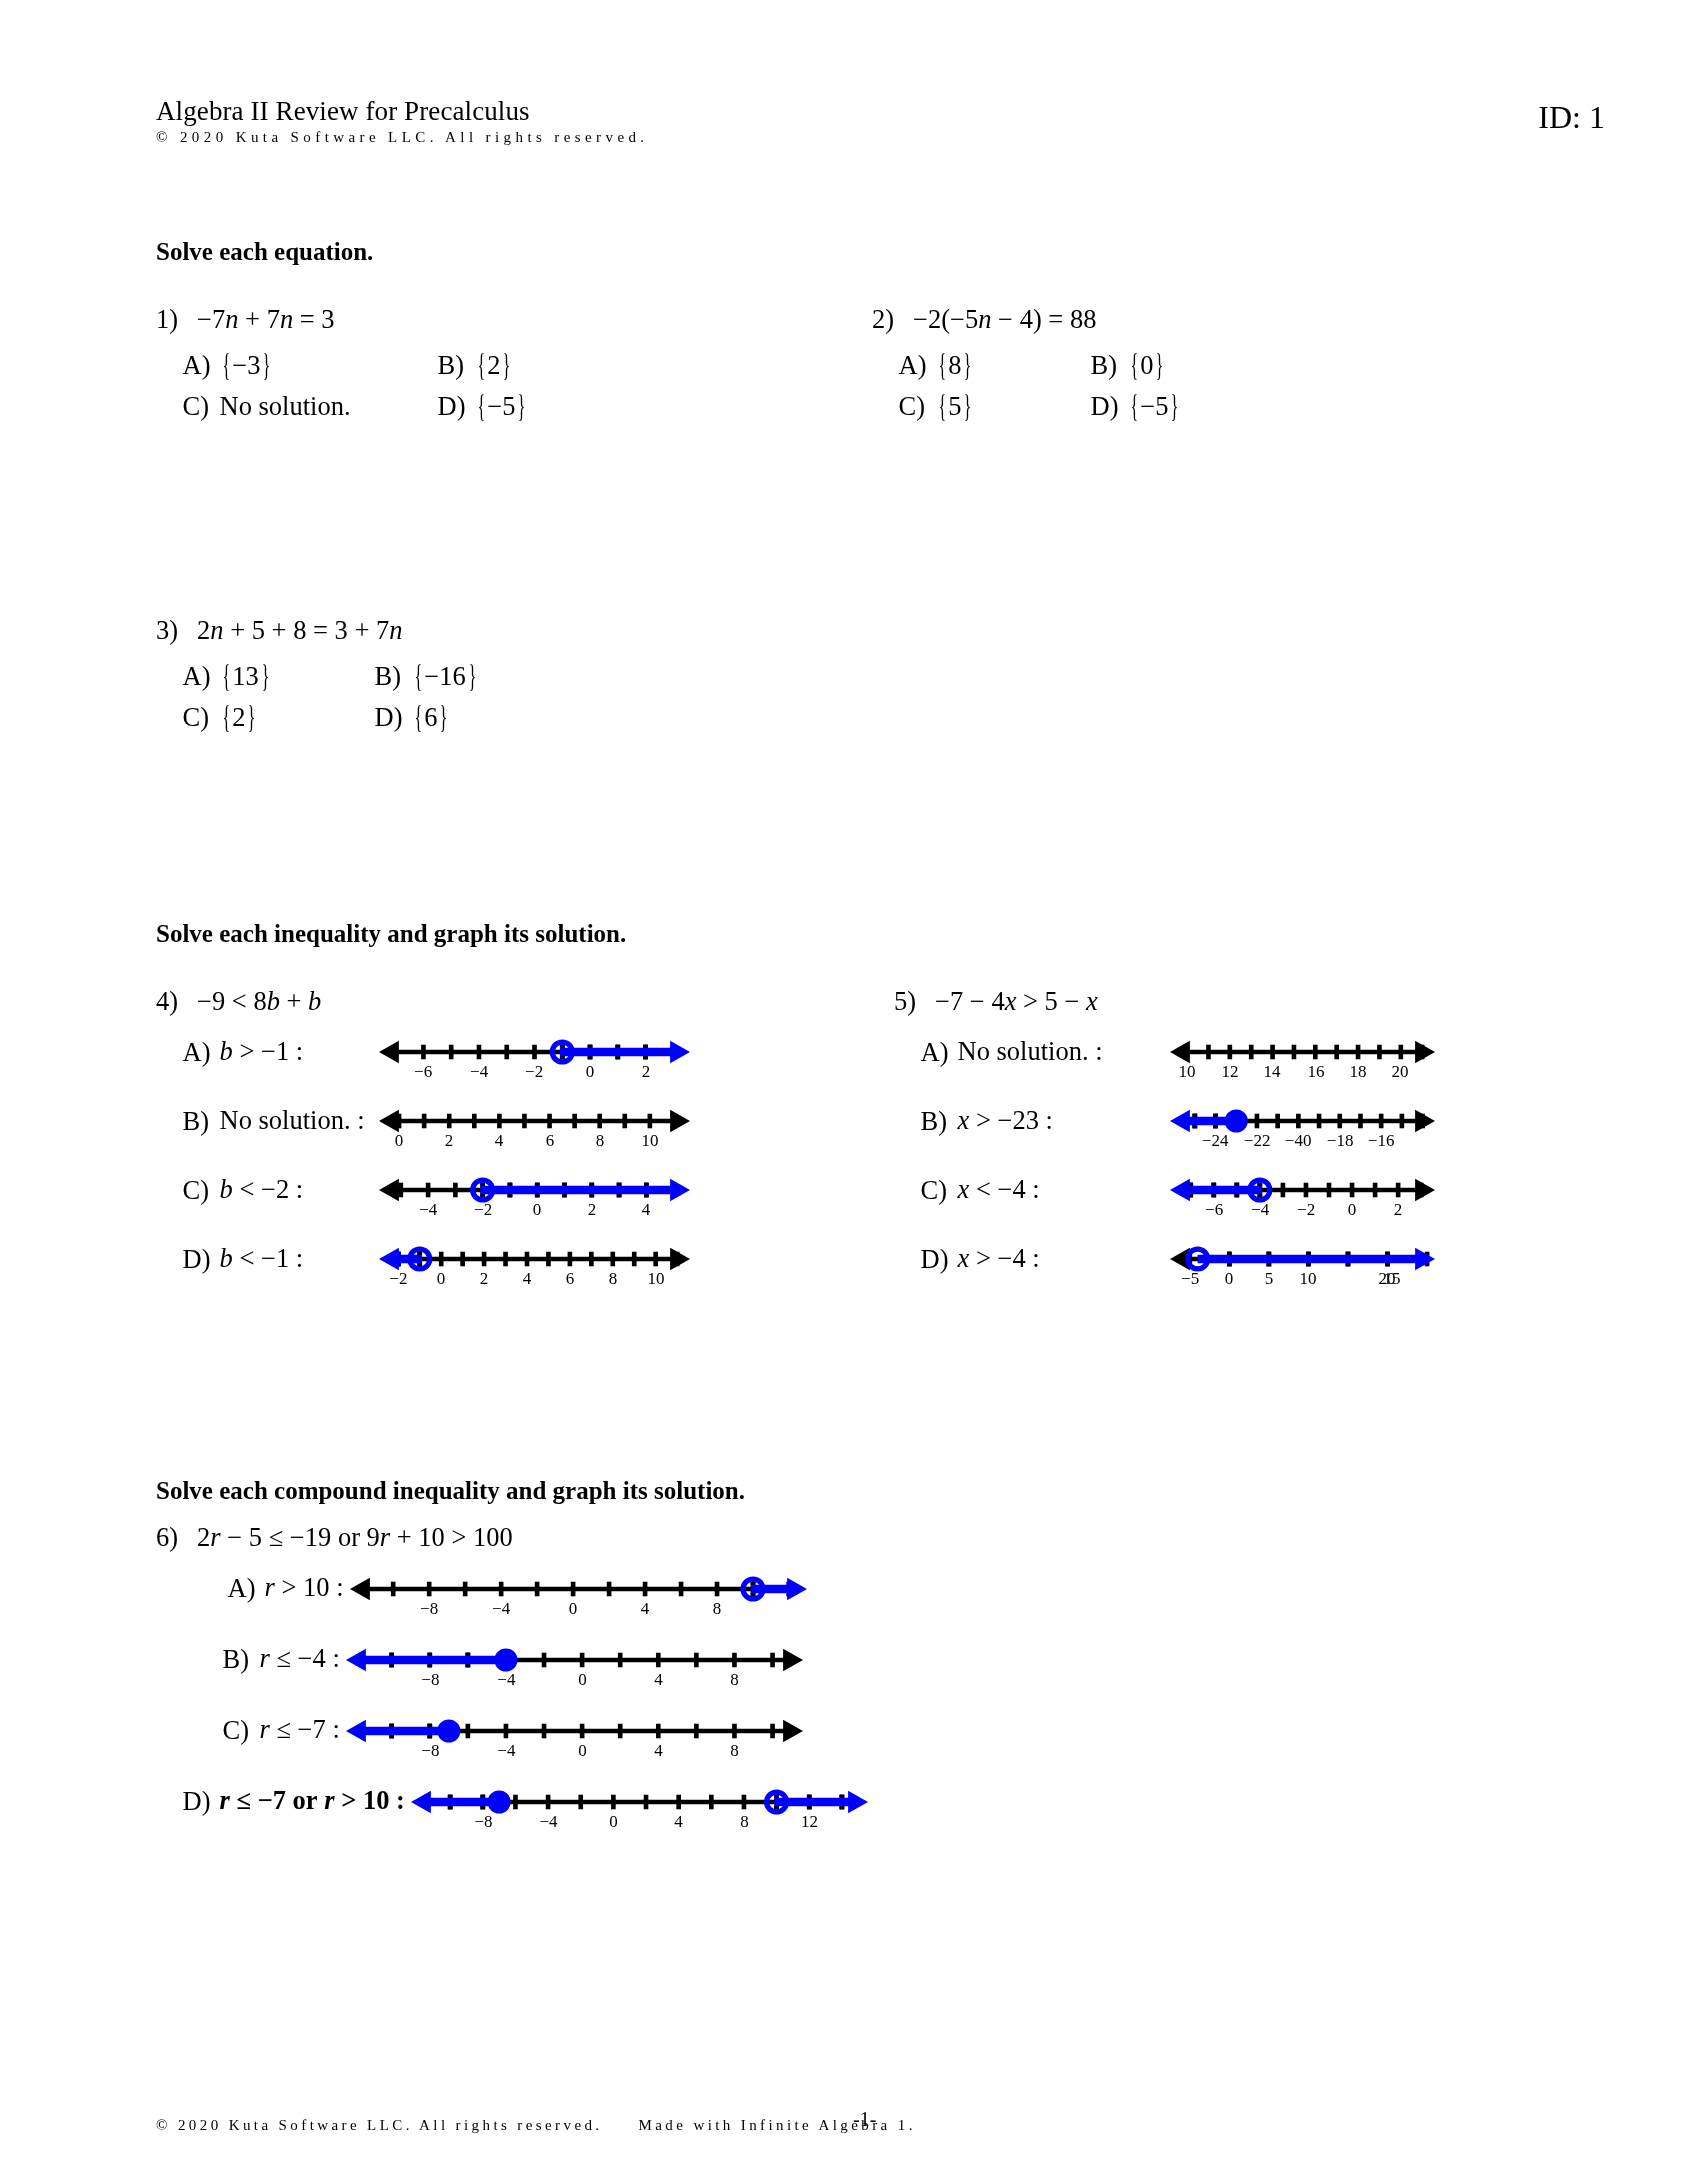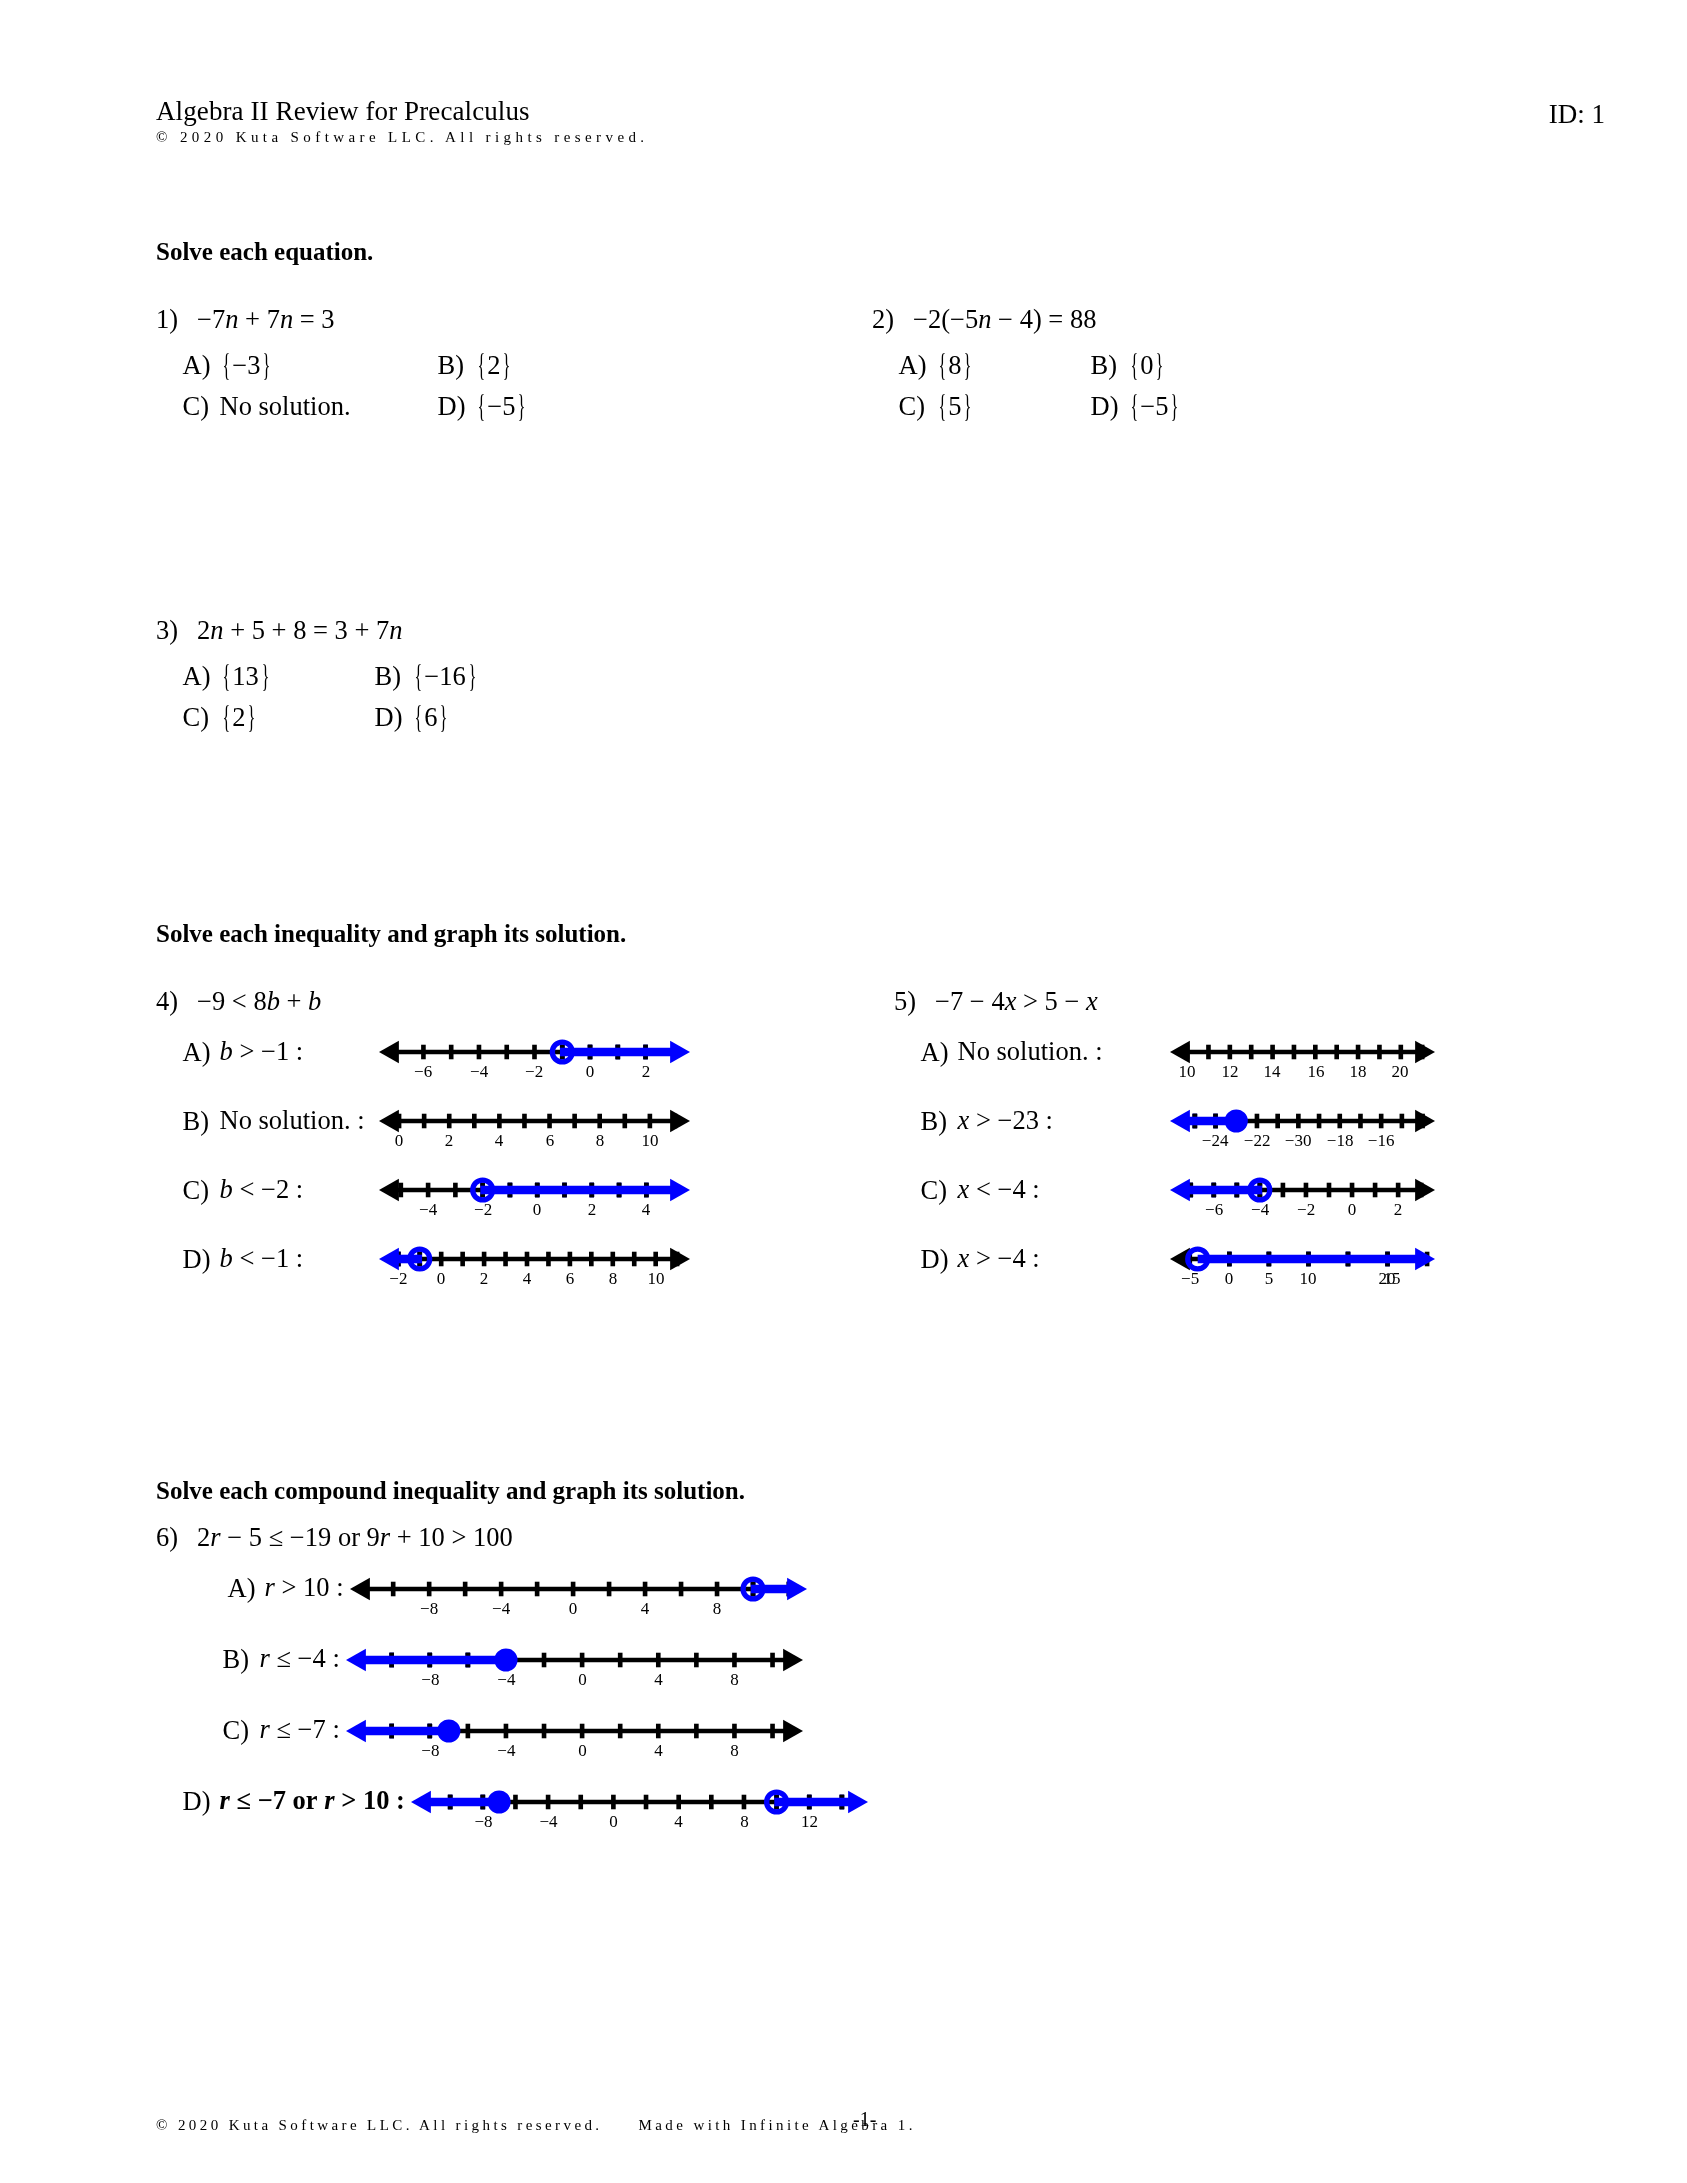--- a/index.html
+++ b/index.html
@@ -9,21 +9,21 @@
     font-family:"Liberation Serif","DejaVu Serif",serif;
     color:#000;
     position:relative;
     overflow:hidden;
   }
   .page{position:absolute;inset:0;}
 
   
   #header{position:absolute;left:156px;top:98px;width:1449px;}
   #course-title{font-size:27px;line-height:1.0;letter-spacing:0.1px;}
-  #id-label{position:absolute;right:0;top:1.3px;font-size:27px;}
+  #id-label{position:absolute;right:0;top:1.3px;font-size:32px;}
   #copyright-top{font-size:15px;letter-spacing:4.4px;margin-top:4px;white-space:nowrap;}
   #worksheet-title{font-size:34px;margin-top:8.6px;line-height:1.0;}
 
   
   .section-heading{
     position:absolute;left:156px;
     font-weight:bold;font-size:25px;white-space:nowrap;
   }
   #sec-equations{top:238px;}
   #sec-inequalities{top:920px;}
@@ -397,21 +397,21 @@
               <line x1="99.99999999999999" y1="16" x2="99.99999999999999" y2="38" stroke="#0000FF" stroke-width="7"></line>
               <line x1="99.99999999999999" y1="16" x2="99.99999999999999" y2="20.5" stroke="#000" stroke-width="7"></line>
               <line x1="99.99999999999999" y1="33.5" x2="99.99999999999999" y2="38" stroke="#000" stroke-width="7"></line>
               <polygon points="0,27 30,10 30,44" fill="#0000FF"></polygon>
               <polygon points="400,27 370,10 370,44" fill="#000000"></polygon>
               <circle cx="99.99999999999999" cy="27" rx="0" r="15" fill="#0000FF" stroke="#0000FF" stroke-width="5"></circle>
             </svg>
             <div class="ticklabels" style="position: absolute; left: 0px; top: 29px;">
               <span style="left: 45px;">−24</span>
               <span style="left: 87px;">−22</span>
-              <span style="left: 128px;">−30</span>
+              <span style="left: 128px;">−40</span>
               <span style="left: 170px;">−18</span>
               <span style="left: 211px;">−16</span>
             </div>
           </div>
         </div>
         <div class="grow" style="height: 69px;">
           <span class="choice-letter">C)</span>
           <span class="glabel" style="display: inline-block; width: 206px;"><i class="v">x</i>&nbsp;&lt;&nbsp;−4&nbsp;:</span>
           <div class="nl" style="width: 265px; height: 57px;">
             <svg width="265" height="36" viewBox="0 0 400 54">

